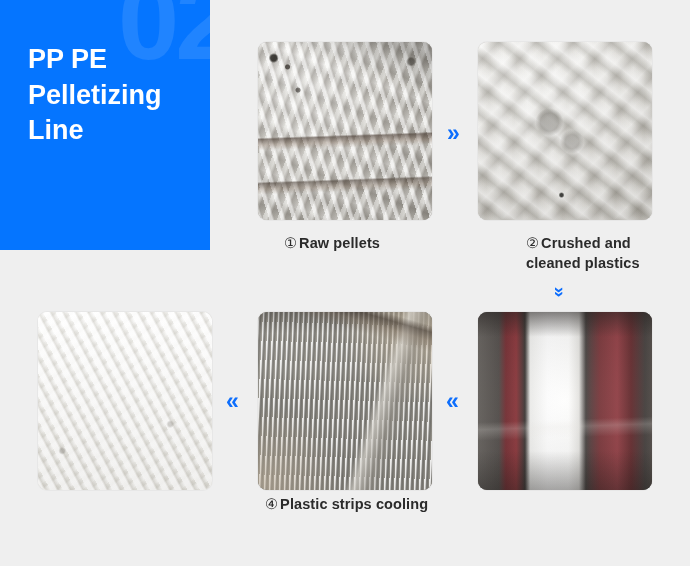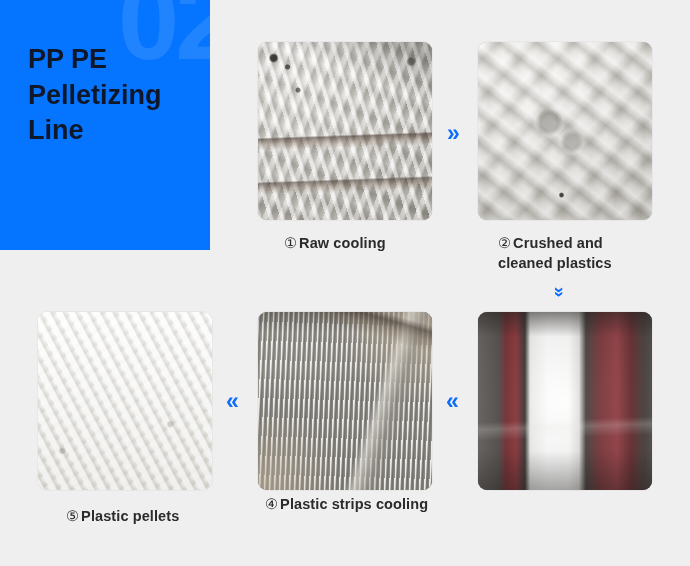--- a/index.html
+++ b/index.html
@@ -42,21 +42,21 @@
     color: rgba(255,255,255,0.11);
     letter-spacing: -4px;
     line-height: 1;
     user-select: none;
   }
   .title-text {
     position: absolute;
     left: 28px;
     top: 42px;
     width: 175px;
-    color: #0f172a;
+    color: #ffffff;
     font-size: 27px;
     font-weight: bold;
     line-height: 1.32;
     letter-spacing: 0px;
   }
 
   
   .tile {
     position: absolute;
     width: 174px;
@@ -216,29 +216,29 @@
 
   <div class="title-panel">
     <div class="watermark">02</div>
     <div class="title-text">PP PE Pelletizing Line</div>
   </div>
 
   <div class="tile" style="left:258px; top:42px;">
     <div class="photo photo-bale"></div>
   </div>
   <div class="caption" style="left:284px; top:234px; width:170px;">
-    <span class="num">①</span><span>Raw cooling</span>
+    <span class="num">①</span><span>Raw pellets</span>
   </div>
 
   <div class="chevron chev-right" style="left:447px; top:122px;">»</div>
 
   <div class="tile" style="left:478px; top:42px;">
     <div class="photo photo-flakes"></div>
   </div>
-  <div class="caption" style="left:498px; top:234px; width:160px;">
+  <div class="caption" style="left:526px; top:234px; width:160px;">
     <span class="num">②</span><span>Crushed and cleaned plastics</span>
   </div>
 
   <div class="chevron chev-down" style="left:556px; top:282px; transform:rotate(90deg); transform-origin:center;">»</div>
 
   <div class="tile" style="left:478px; top:312px;">
     <div class="photo photo-lump"></div>
   </div>
 
   <div class="chevron chev-left" style="left:446px; top:390px;">«</div>
@@ -248,17 +248,14 @@
   </div>
   <div class="caption" style="left:265px; top:495px; width:180px;">
     <span class="num">④</span><span>Plastic strips cooling</span>
   </div>
 
   <div class="chevron chev-left" style="left:226px; top:390px;">«</div>
 
   <div class="tile" style="left:38px; top:312px;">
     <div class="photo photo-pellets"></div>
   </div>
-  <div class="caption" style="left:66px; top:507px; width:170px;">
-    <span class="num">⑤</span><span>Plastic pellets</span>
-  </div>
 
 </div>
 
 </body></html>

